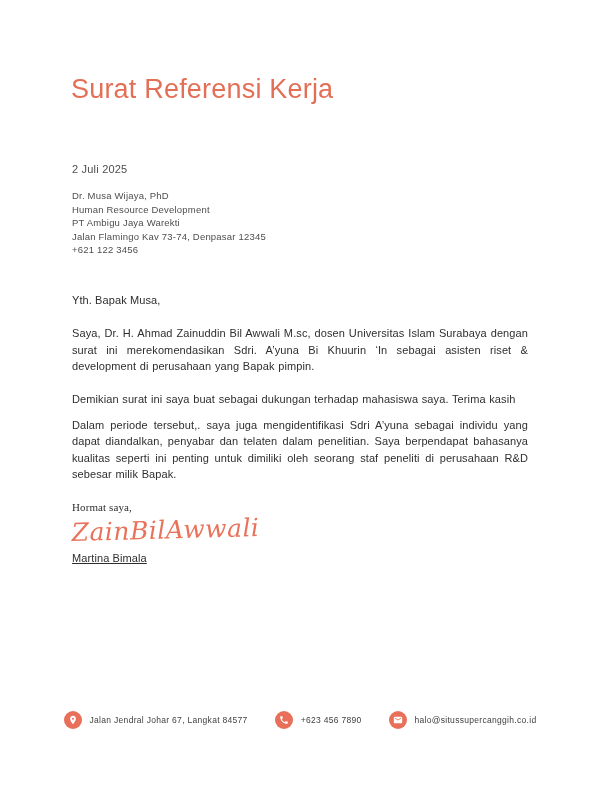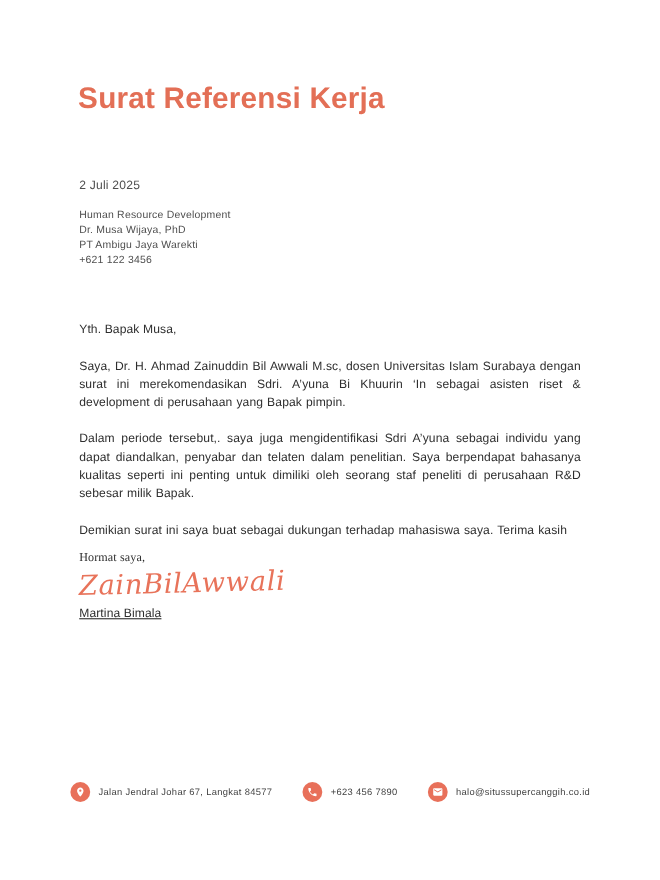--- a/index.html
+++ b/index.html
@@ -14,21 +14,21 @@
     background: #ffffff;
     font-family: "Liberation Sans", sans-serif;
     overflow: hidden;
   }
   .title {
     position: absolute;
     left: 71px;
     top: 74px;
     margin: 0;
     font-size: 27px;
-    font-weight: 700;
+    font-weight: 400;
     letter-spacing: 0.2px;
     color: #e36f56;
   }
   .date {
     position: absolute;
     left: 72px;
     top: 163px;
     font-size: 11px;
     color: #4e4e4e;
     letter-spacing: 0.2px;
@@ -120,31 +120,32 @@
 </head>
 <body>
 
 <div class="page">
 
   <h1 class="title">Surat Referensi Kerja</h1>
 
   <div class="date">2 Juli 2025</div>
 
   <div class="recipient">
+    <div>Dr. Musa Wijaya, PhD</div>
     <div>Human Resource Development</div>
-    <div>Dr. Musa Wijaya, PhD</div>
     <div>PT Ambigu Jaya Warekti</div>
+    <div>Jalan Flamingo Kav 73-74, Denpasar 12345</div>
     <div>+621 122 3456</div>
   </div>
 
   <div class="body">
     <div class="salutation">Yth. Bapak Musa,</div>
     <p class="para">Saya, Dr. H. Ahmad Zainuddin Bil Awwali M.sc, dosen Universitas Islam Surabaya dengan surat ini merekomendasikan Sdri. A’yuna Bi Khuurin ‘In sebagai asisten riset &amp; development di perusahaan yang Bapak pimpin.</p>
+    <p class="para last">Demikian surat ini saya buat sebagai dukungan terhadap mahasiswa saya. Terima kasih</p>
     <p class="para">Dalam periode tersebut,. saya juga mengidentifikasi Sdri A’yuna sebagai individu yang dapat diandalkan, penyabar dan telaten dalam penelitian. Saya berpendapat bahasanya kualitas seperti ini penting untuk dimiliki oleh seorang staf peneliti di perusahaan R&amp;D sebesar milik Bapak.</p>
-    <p class="para last">Demikian surat ini saya buat sebagai dukungan terhadap mahasiswa saya. Terima kasih</p>
     <div class="closing">Hormat saya,</div>
     <div class="signature">ZainBilAwwali</div>
     <div class="signer-name">Martina Bimala</div>
   </div>
 
   <div class="footer">
 
     <div class="footer-item">
       <span class="ficon">
         <svg viewBox="0 0 24 24" width="10" height="10" fill="#ffffff" aria-hidden="true">

